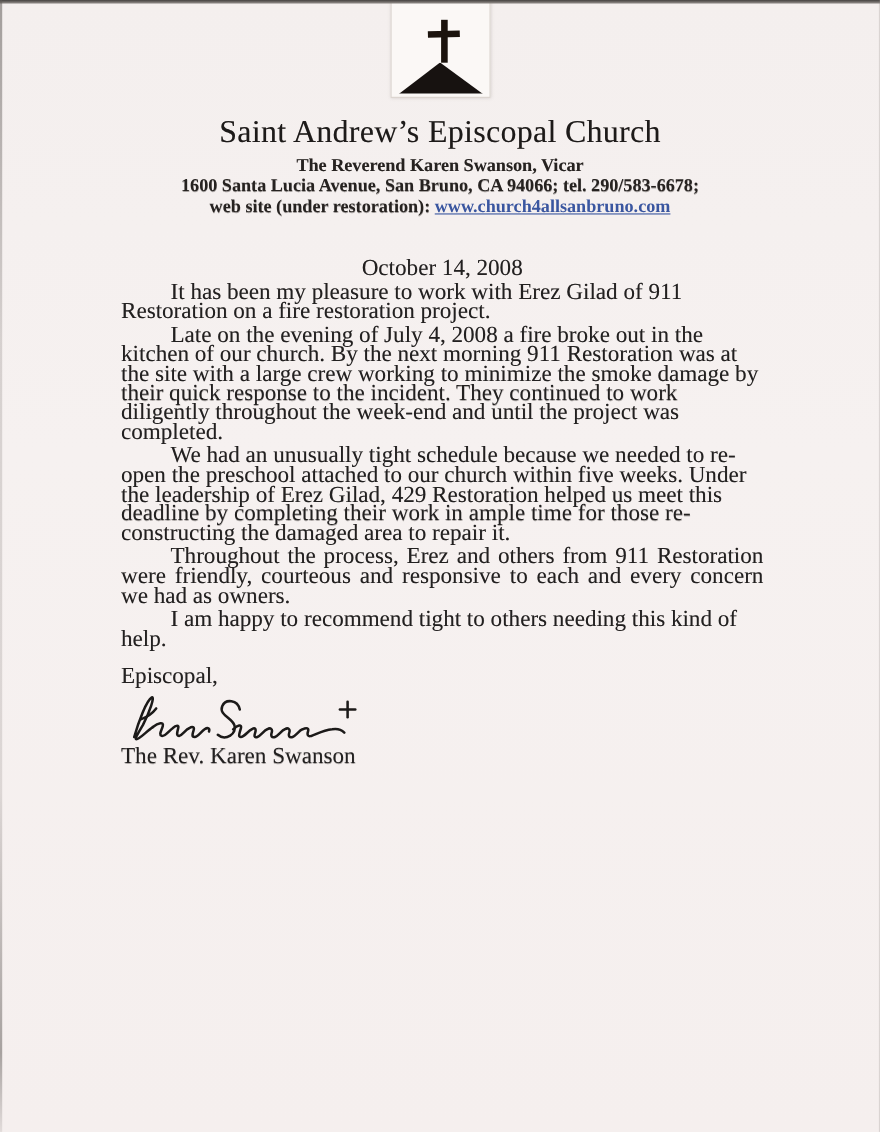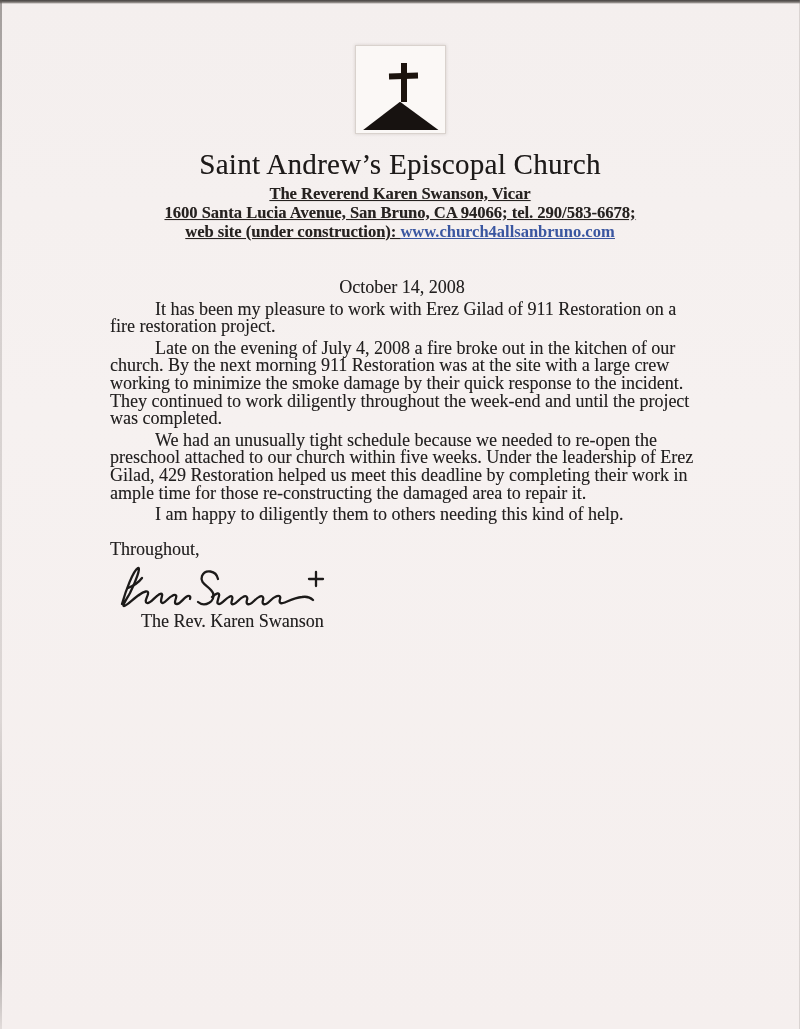--- a/index.html
+++ b/index.html
@@ -25,21 +25,21 @@
     position: absolute; top: 0; left: 0; width: 2px; height: 100%;
     background: linear-gradient(180deg, rgba(95,90,87,0.55) 0%, rgba(120,113,110,0.25) 30%,
                 rgba(120,113,110,0.2) 70%, rgba(90,85,82,0.5) 93%, rgba(120,113,110,0.15) 100%);
   }
   .scan-edge-right {
     position: absolute; top: 0; right: 0; width: 1px; height: 100%;
     background: rgba(140,132,128,0.25);
   }
 
   
-  .letterhead { text-align: center; padding-top: 45px; }
+  .letterhead { text-align: center; }
   .logo-frame {
     display: inline-block;
     padding: 3px;
     background: #fbf8f6;
     border: 1px solid #d9d2cd;
     box-shadow: 0 0 3px rgba(120,110,105,0.25);
     line-height: 0;
   }
   .logo-photo {
     position: relative;
@@ -76,77 +76,77 @@
     letter-spacing: 0.3px;
     color: #1d1a19;
     text-shadow: 0.2px 0.2px 0.4px rgba(45,40,38,0.45);
   }
   .lh-line {
     font-size: 16.5px;
     font-weight: bold;
     line-height: 19px;
     color: #262220;
     text-shadow: 0.2px 0.2px 0.3px rgba(45,40,38,0.4);
-    text-decoration: underline;
   }
   .lh-line.first { margin-top: 3px; }
   .link {
     color: #3a56a0;
     text-decoration: underline;
     cursor: pointer;
     text-shadow: none;
   }
 
   
   .letter-body {
     margin: 0 106px 0 110px;
-    font-size: 18px;
+    font-size: 21px;
     line-height: 17.6px;
     color: #222020;
     text-shadow: 0.2px 0.2px 0.3px rgba(45,40,38,0.35);
     font-family: Liberation Serif, serif;
   }
   .date { margin-top: 38px; text-align: center; }
   .salutation { margin-top: 19px; }
   .letter-body p { margin-top: 4px; text-indent: 45px; }
   .letter-body p.justified { text-align: justify; }
   .closing { margin-top: 17px; }
   .signature-block { margin-top: 2px; margin-left: 2px; line-height: 0; }
   .signature-block svg { display: block; }
-  .typed-name { margin-top: 1px; margin-left: 31px; }
+  .typed-name { margin-top: 1px; }
 </style>
 </head>
 <body>
 
 <div class="paper">
   <div class="scan-edge-top"></div>
   <div class="scan-edge-left"></div>
   <div class="scan-edge-right"></div>
 
   <div class="letterhead">
     <div class="logo-frame">
       <div class="logo-photo">
         <div class="logo-roof"></div>
         <div class="cross-v"></div>
         <div class="cross-h"></div>
       </div>
     </div>
     <h1 class="title">Saint Andrew’s Episcopal Church</h1>
     <div class="lh-line first">The Reverend Karen Swanson, Vicar</div>
     <div class="lh-line">1600 Santa Lucia Avenue, San Bruno, CA 94066; tel. 290/583-6678;</div>
-    <div class="lh-line"><span>web site (under construction): </span><span class="link">www.church4allsanbruno.com</span></div>
+    <div class="lh-line"><span>web site (under restoration): </span><span class="link">www.church4allsanbruno.com</span></div>
   </div>
 
   <div class="letter-body">
     <div class="date">October 14, 2008</div>
     <p>It has been my pleasure to work with Erez Gilad of 911 Restoration on a fire restoration project.</p>
     <p>Late on the evening of July 4, 2008 a fire broke out in the kitchen of our church. By the next morning 911 Restoration was at the site with a large crew working to minimize the smoke damage by their quick response to the incident.  They continued to work diligently throughout the week-end and until the project was completed.</p>
     <p>We had an unusually tight schedule because we needed to re-open the preschool attached to our church within five weeks.  Under the leadership of Erez Gilad, 429 Restoration helped us meet this deadline by completing their work  in ample time for those re-constructing the damaged area to repair it.</p>
-    <p>I am happy to diligently them to others needing this kind of help.</p>
-    <div class="closing">Throughout,</div>
+    <p class="justified">Throughout the process, Erez and others from 911 Restoration were friendly, courteous and responsive to each and every concern we had as owners.</p>
+    <p>I am happy to recommend tight to others needing this kind of help.</p>
+    <div class="closing">Episcopal,</div>
 
     <div class="signature-block">
       <svg width="215" height="52" viewBox="0 0 215 52" aria-label="Karen Swanson signature">
         <g fill="none" stroke="#1c1a19" stroke-width="2.3" stroke-linecap="round" stroke-linejoin="round">
 
           <path d="M10,44 C14,30 21,11 26,8 C29,7 24,21 18,33 C14,40 10,46 12,46 C15,46 22,38 27,35"></path>
           <path d="M16,28 C21,26 27,22 30,18"></path>
 
           <path d="M27,35 C32,31 37,30 36,34 C35,38 32,42 35,43 C38,44 42,38 45,36 C48,33 51,33 50,36 C49,40 48,43 51,43 C54,42 57,37 60,36 C63,34 65,35 64,38 C63,41 62,44 65,44 C68,44 71,39 74,37 C77,35 79,36 78,39"></path>
 

